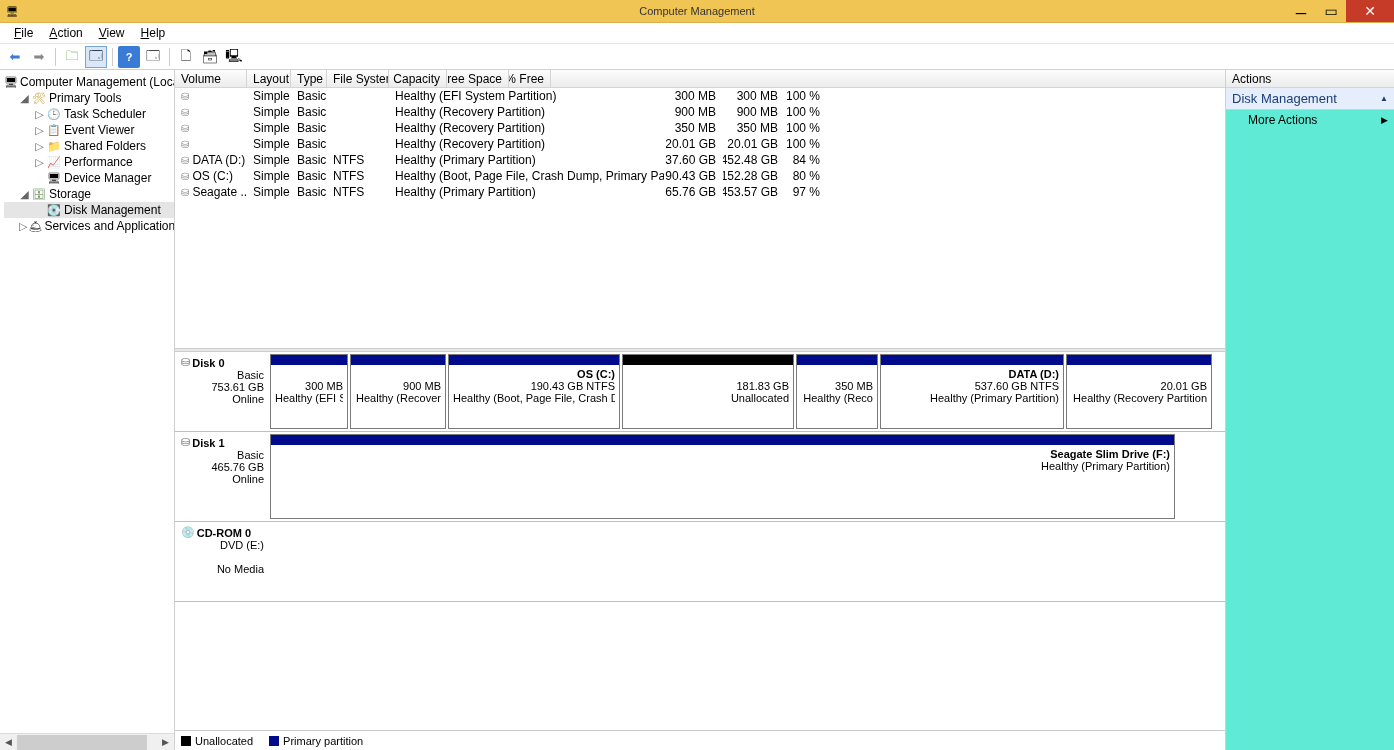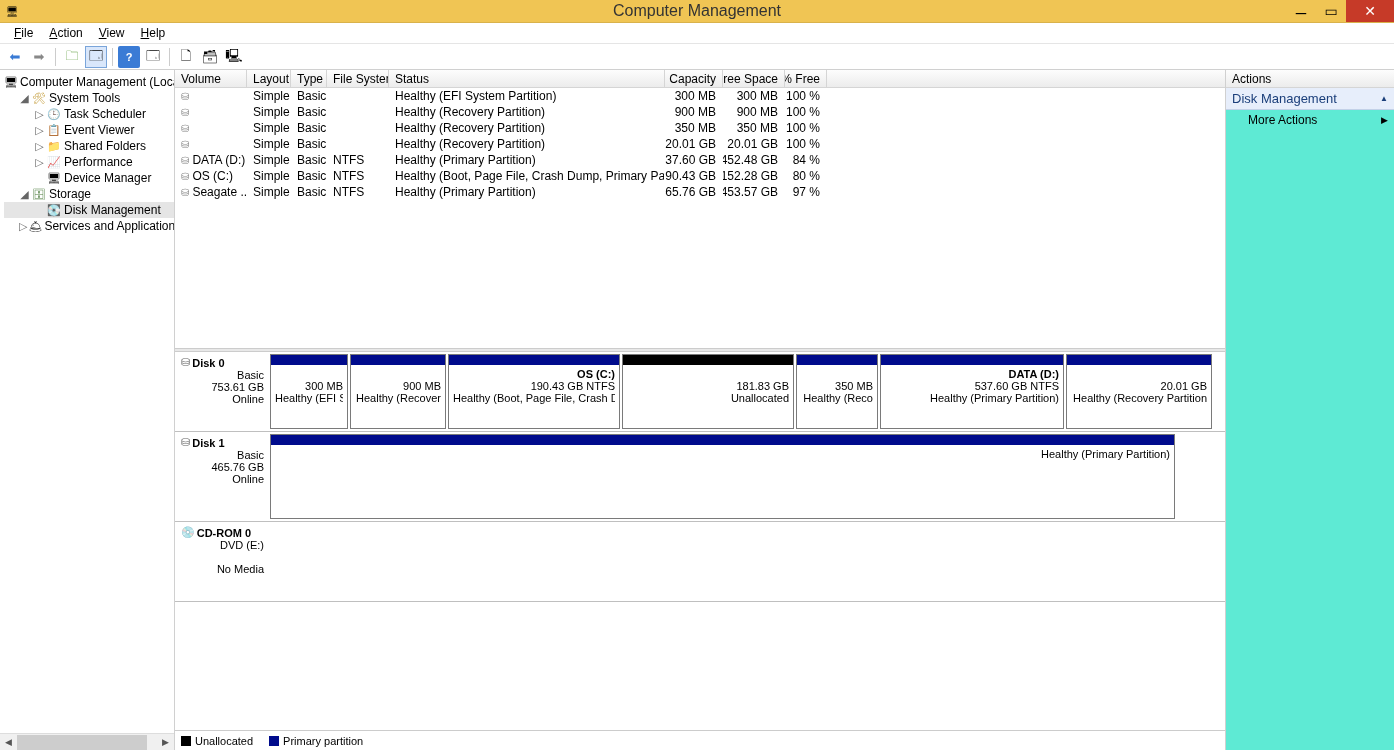--- a/index.html
+++ b/index.html
@@ -2,21 +2,21 @@
 <html><head>
 <meta charset="utf-8">
 <style>
   * { box-sizing: border-box; }
   html, body { margin: 0; padding: 0; font-family: "Segoe UI", Tahoma, sans-serif; font-size: 12px; color: #000; height: 100%; }
   body { display: flex; flex-direction: column; height: 750px; width: 1394px; background: #fff; overflow: hidden; }
 
   
   .titlebar { height: 22px; background: #f0c554; display: flex; align-items: center; position: relative; }
   .titlebar .ticon { width: 16px; height: 16px; margin-left: 4px; display:flex; align-items:center; justify-content:center; font-size:10px;}
-  .titlebar .title { position:absolute; left:50%; transform:translateX(-50%); font-size: 16px; color: #333; text-align: center; }
+  .titlebar .title { position:absolute; left:50%; transform:translateX(-50%); font-size: 11px; color: #333; text-align: center; }
   .titlebar .win-controls { margin-left: auto; display: flex; height: 100%; }
   .win-btn { width: 30px; display:flex; align-items:center; justify-content:center; font-size:12px; }
   .win-btn.close { background:#c63a28; color:#fff; width:48px; font-size:14px;}
   .win-btn.max { font-size:14px; }
   .win-btn.min { font-size:18px; align-items:flex-start; padding-top:0px; line-height:8px;}
 
   
   .menubar { height: 22px; background:#fff; border-top:1px solid #d9b24b; border-bottom:1px solid #e5e5e5; display:flex; align-items:center; padding-left:6px;}
   .menubar .mitem { padding: 2px 8px; }
   .menubar .mitem span.u { text-decoration: underline; }
@@ -132,21 +132,21 @@
 <div class="main">
 
   <div class="tree">
     <div class="tnode">
         <span class="ticn">🖥</span>
         <span class="tlbl">Computer Management (Local</span>
       </div>
     <div class="tnode indent1">
         <span class="exp">◢</span>
         <span class="ticn" style="color:#c39b38;">🛠</span>
-        <span class="tlbl">System Tools</span>
+        <span class="tlbl">Primary Tools</span>
       </div>
     <div class="tnode indent2">
         <span class="exp">▷</span>
         <span class="ticn" style="color:#c39b38;">🕒</span>
         <span class="tlbl">Task Scheduler</span>
       </div>
     <div class="tnode indent2">
         <span class="exp">▷</span>
         <span class="ticn" style="color:#a36b3a;">📋</span>
         <span class="tlbl">Event Viewer</span>
@@ -189,21 +189,20 @@
     </div>
   </div>
 
   <div class="center">
 
     <div class="vol-header">
       <div class="col volume">Volume</div>
       <div class="col layout">Layout</div>
       <div class="col type">Type</div>
       <div class="col fs">File System</div>
-      <div class="col status">Status</div>
       <div class="col cap">Capacity</div>
       <div class="col free">Free Space</div>
       <div class="col pct">% Free</div>
       <div class="col rest"></div>
     </div>
 
     <div class="vol-body" id="vol-body" style="height:260px;">
         <div class="vol-row">
           <div class="col volume">
             <span class="drv-icon">⛁</span>
@@ -372,20 +371,21 @@
               <span>Disk 1</span>
             </div>
           <div>Basic</div>
           <div>465.76 GB</div>
           <div>Online</div>
         </div>
         <div class="disk-parts" id="d1-parts" style="padding-right:50px;">
             <div class="part" style="flex: 1 1 0%;">
               <div class="phead ph-primary"></div>
               <div class="pbody">
+                <div class="pname">Seagate Slim Drive  (F:)</div>
                 <div class="pstat">Healthy (Primary Partition)</div>
               </div>
             </div>
           </div>
       </div>
 
       <div class="disk-row cdrom">
         <div class="disk-info">
           <div class="dname">
               <span class="dicon">💿</span>

